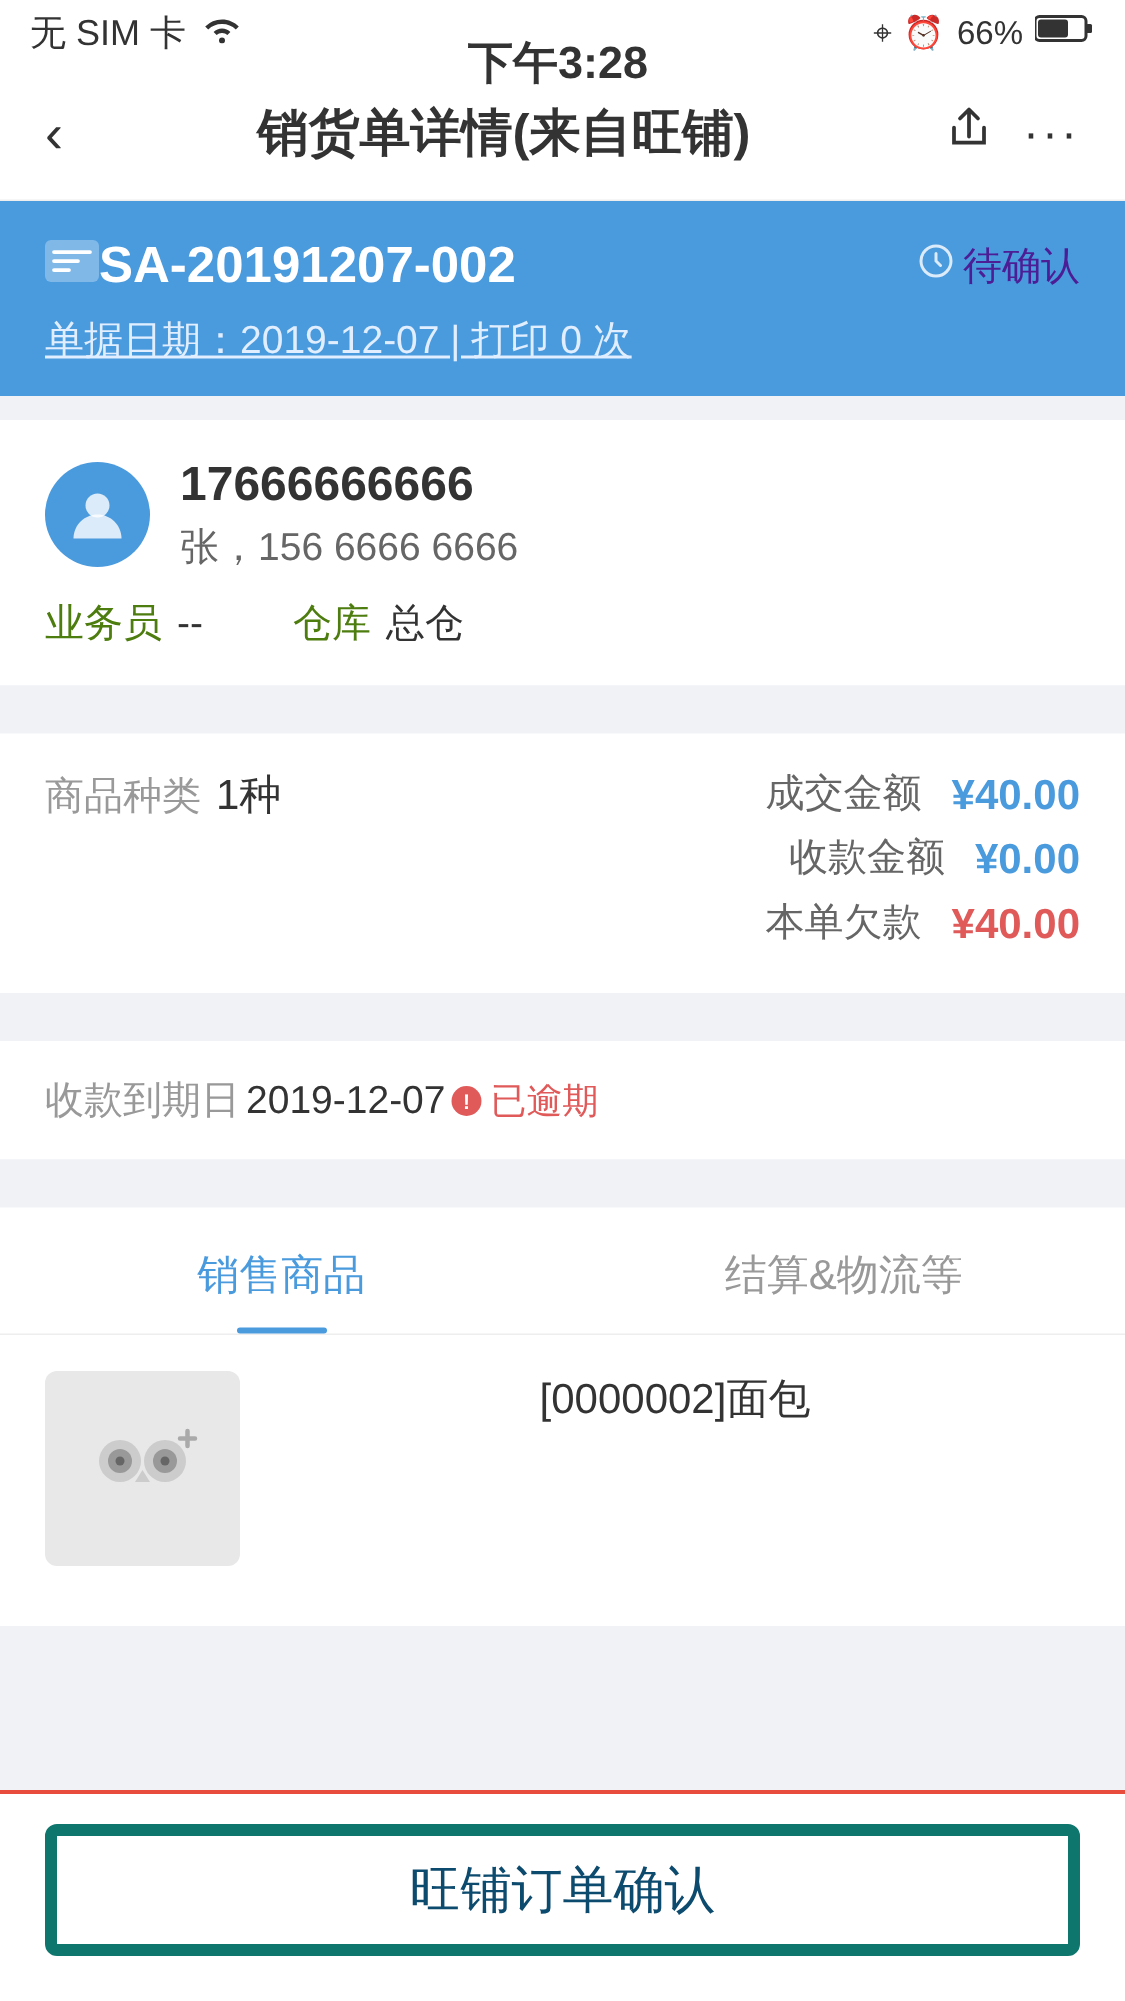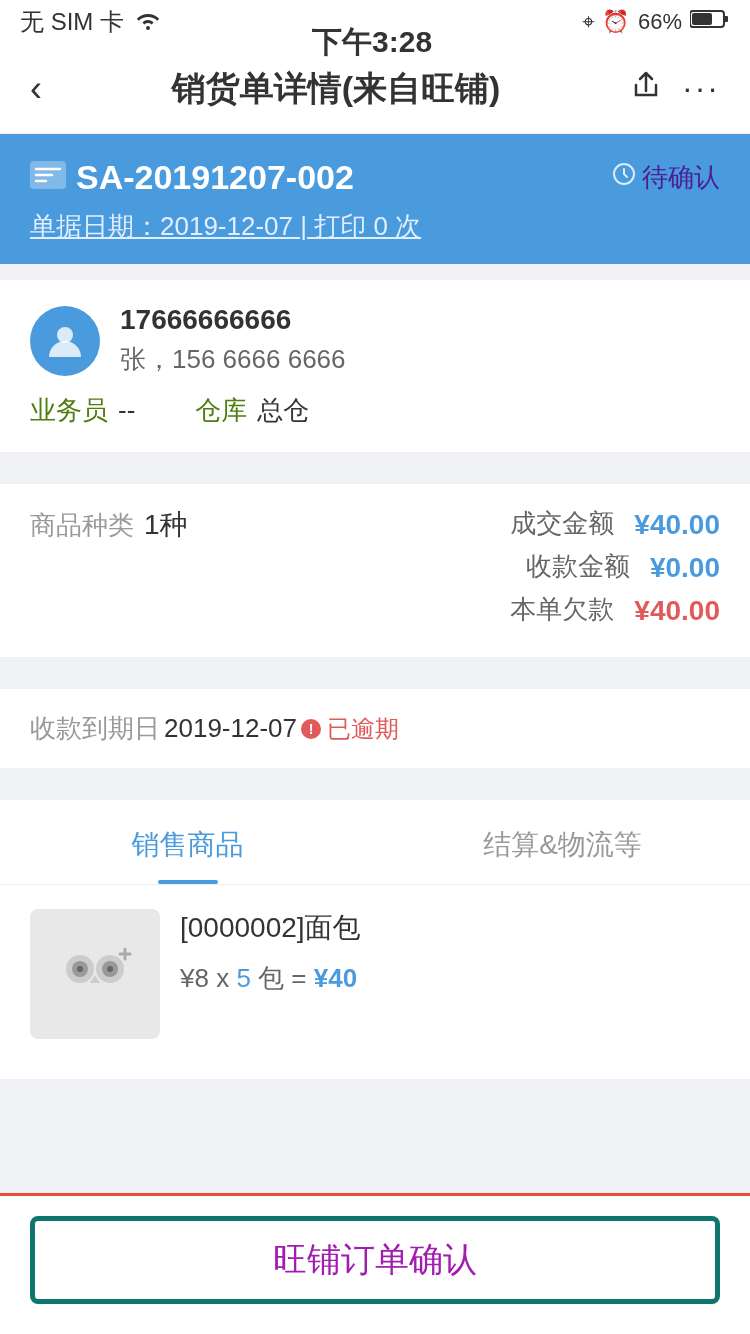--- a/index.html
+++ b/index.html
@@ -65,21 +65,20 @@
       align-items: center;
       justify-content: space-between;
       margin-bottom: 12px;
     }
     .order-id {
       font-size: 34px;
       font-weight: 700;
       color: #fff;
       display: flex;
       align-items: center;
-      gap: 10px;
     }
     .status-badge {
       display: flex;
       align-items: center;
       gap: 6px;
       color: #4c1d95;
       font-size: 26px;
     }
     .order-date {
       font-size: 26px;
@@ -105,21 +104,21 @@
       border-radius: 50%;
       background: #4a9ade;
       display: flex;
       align-items: center;
       justify-content: center;
       color: #fff;
       font-size: 36px;
       flex-shrink: 0;
     }
     .customer-phone {
-      font-size: 28px;
+      font-size: 32px;
       font-weight: 600;
       color: #333;
     }
     .customer-name {
       font-size: 26px;
       color: #666;
       margin-top: 6px;
     }
     .meta-row {
       display: flex;
@@ -244,21 +243,21 @@
       flex-shrink: 0;
       overflow: hidden;
     }
     .product-img-inner {
       width: 100%;
       height: 100%;
       display: flex;
       align-items: center;
       justify-content: center;
     }
-    .product-info { flex: 1; }
+    .product-info { flex: 1; text-align: center; }
     .product-name {
       font-size: 28px;
       color: #333;
       font-weight: 500;
       margin-bottom: 14px;
     }
     .product-price {
       font-size: 26px;
       color: #666;
     }
@@ -278,24 +277,24 @@
       left: 0;
       width: 750px;
       background: #fff;
       padding: 20px 30px 30px;
       border-top: 3px solid #e74c3c;
     }
     .confirm-btn {
       width: 100%;
       height: 88px;
       background: #fff;
-      border: 5px solid #0f766e;
+      border: 8px solid #0f766e;
       border-radius: 8px;
       font-size: 34px;
-      color: #a21caf;
+      color: #0c4a6e;
       font-weight: 500;
       cursor: pointer;
       display: flex;
       align-items: center;
       justify-content: center;
     }
 
     
     .divider {
       height: 16px;
@@ -456,28 +455,20 @@
           <circle cx="60" cy="30" r="3" fill="#666"></circle>
 
           <path d="M45 36 L40 44 L50 44 Z" fill="#ccc"></path>
 
           <path d="M75 10 L75 20 M70 15 L80 15" stroke="#aaa" stroke-width="3" stroke-linecap="round"></path>
         </svg>
       </div>
     </div>
     <div class="product-info">
       <div class="product-name">[0000002]面包</div>
-      <div class="product-price">
-        <span>¥8</span>
-        <span> x </span>
-        <span class="price-highlight">5</span>
-        <span>包</span>
-        <span> = </span>
-        <span class="price-total">¥40</span>
-      </div>
     </div>
   </div>
 </div>
 
 <div class="bottom-spacer"></div>
 
 <div class="confirm-btn-wrap">
   <button class="confirm-btn">
     <span>旺铺订单确认</span>
   </button>

